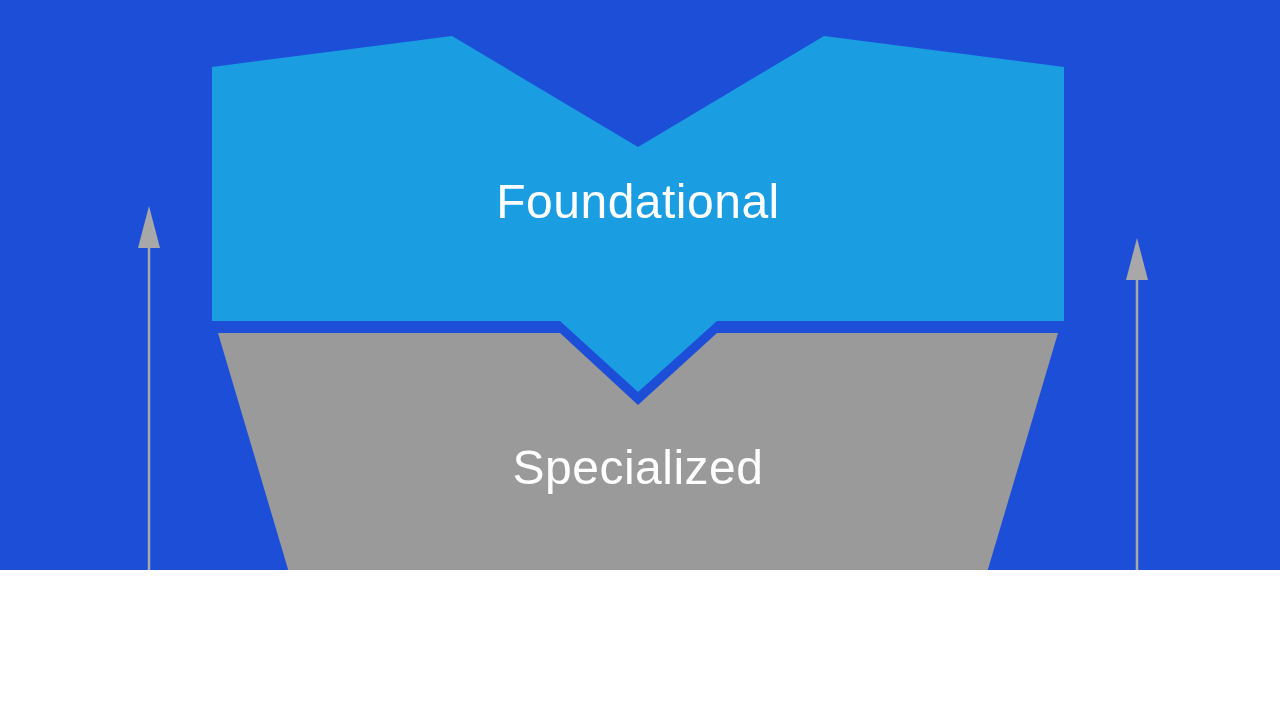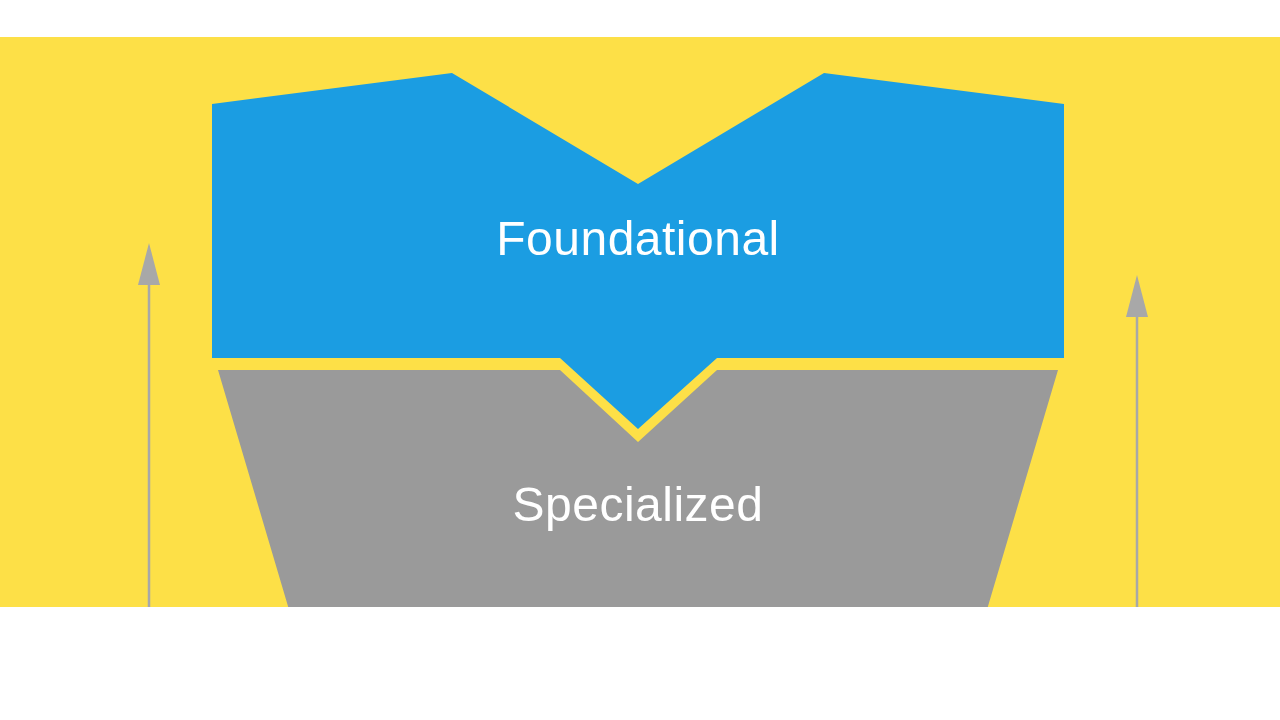--- a/index.html
+++ b/index.html
@@ -5,23 +5,22 @@
   html, body {
     margin: 0;
     padding: 0;
     background: #ffffff;
     font-family: "Liberation Sans", "DejaVu Sans", sans-serif;
   }
   .stage {
     position: relative;
     width: 1280px;
     height: 570px;
-    background: #fde047;
+    background: #1d4ed8;
     overflow: hidden;
-    margin-top: 37px;
   }
   .stage svg {
     display: block;
     width: 1280px;
     height: 720px;
   }
   .seg-label {
     font-family: "Liberation Sans", "DejaVu Sans", sans-serif;
     font-size: 48px;
     font-weight: 400;

